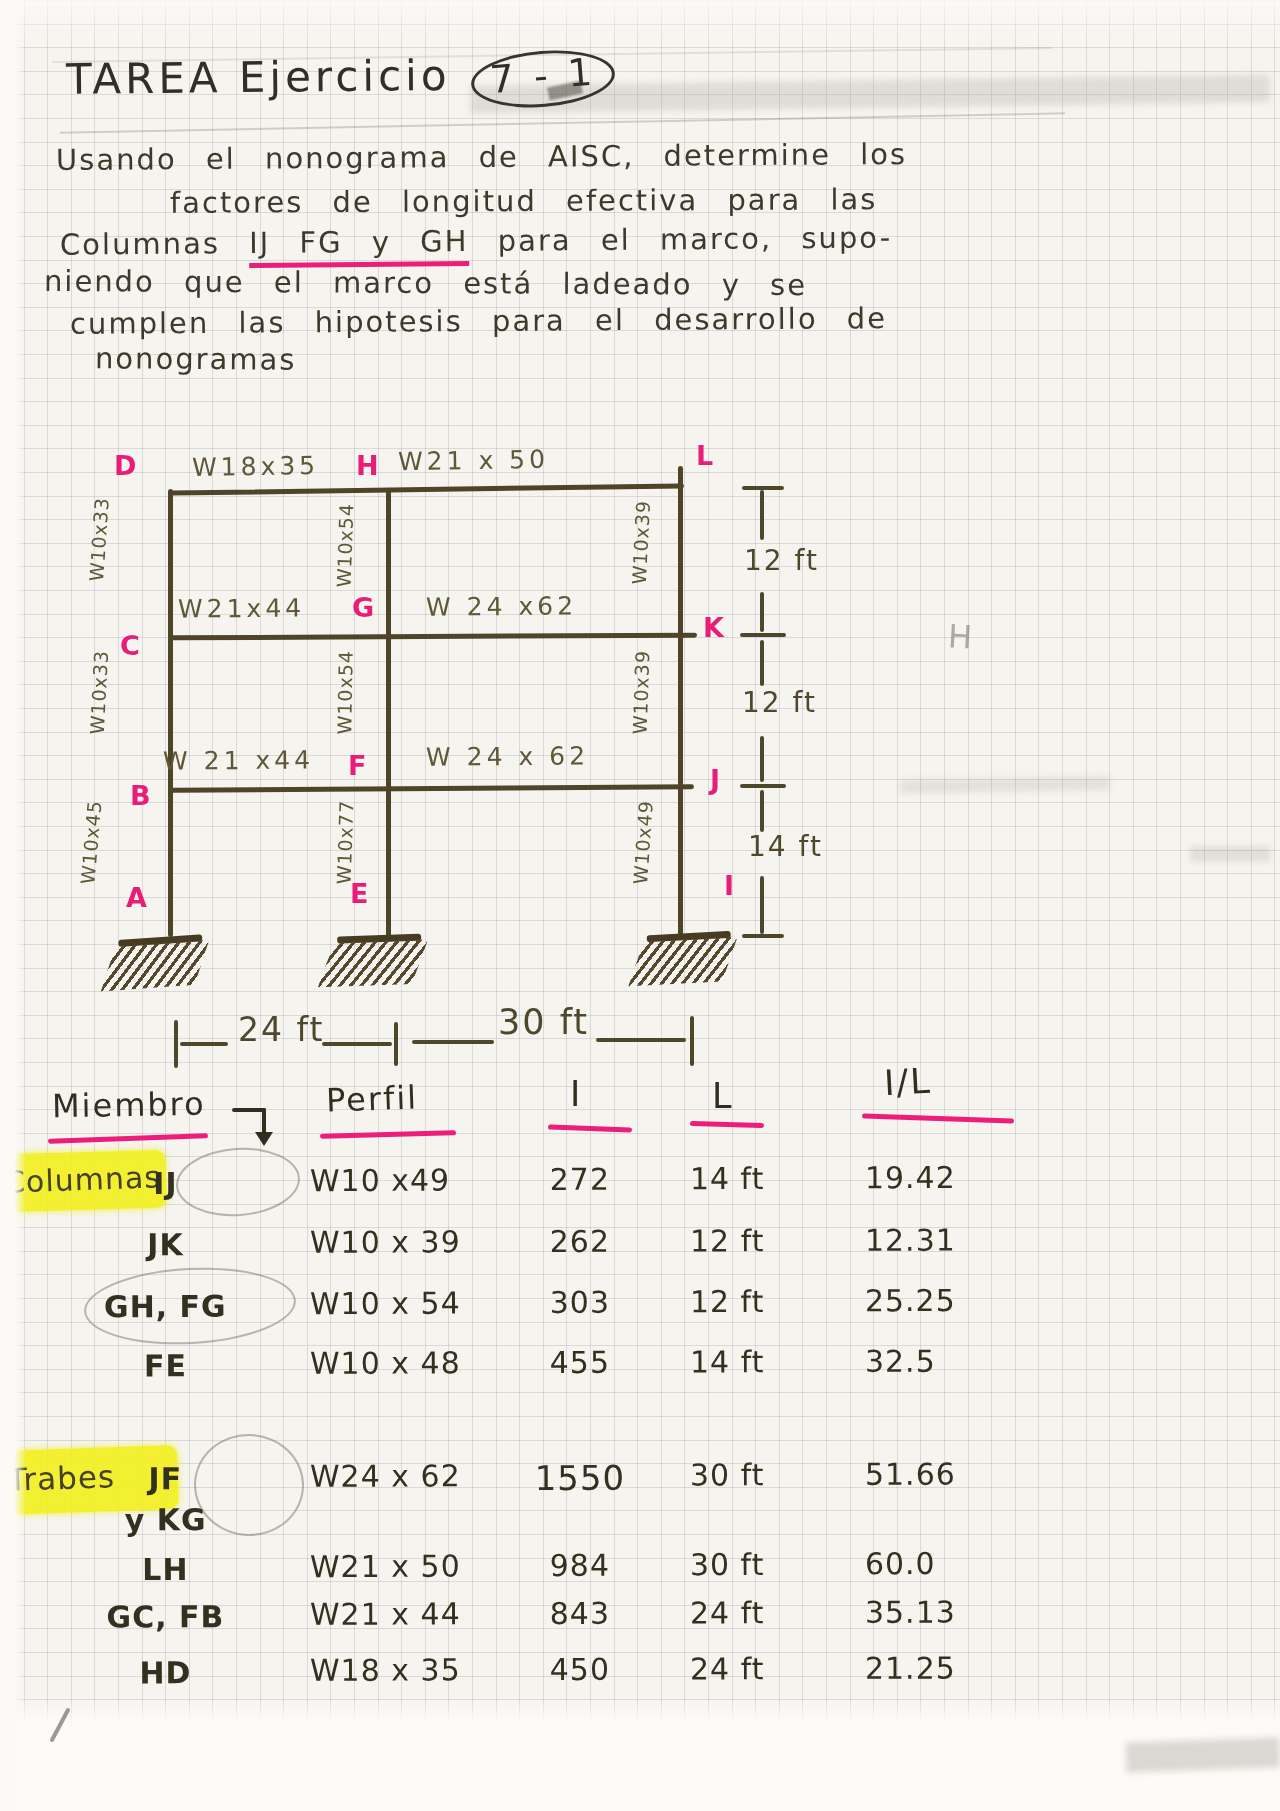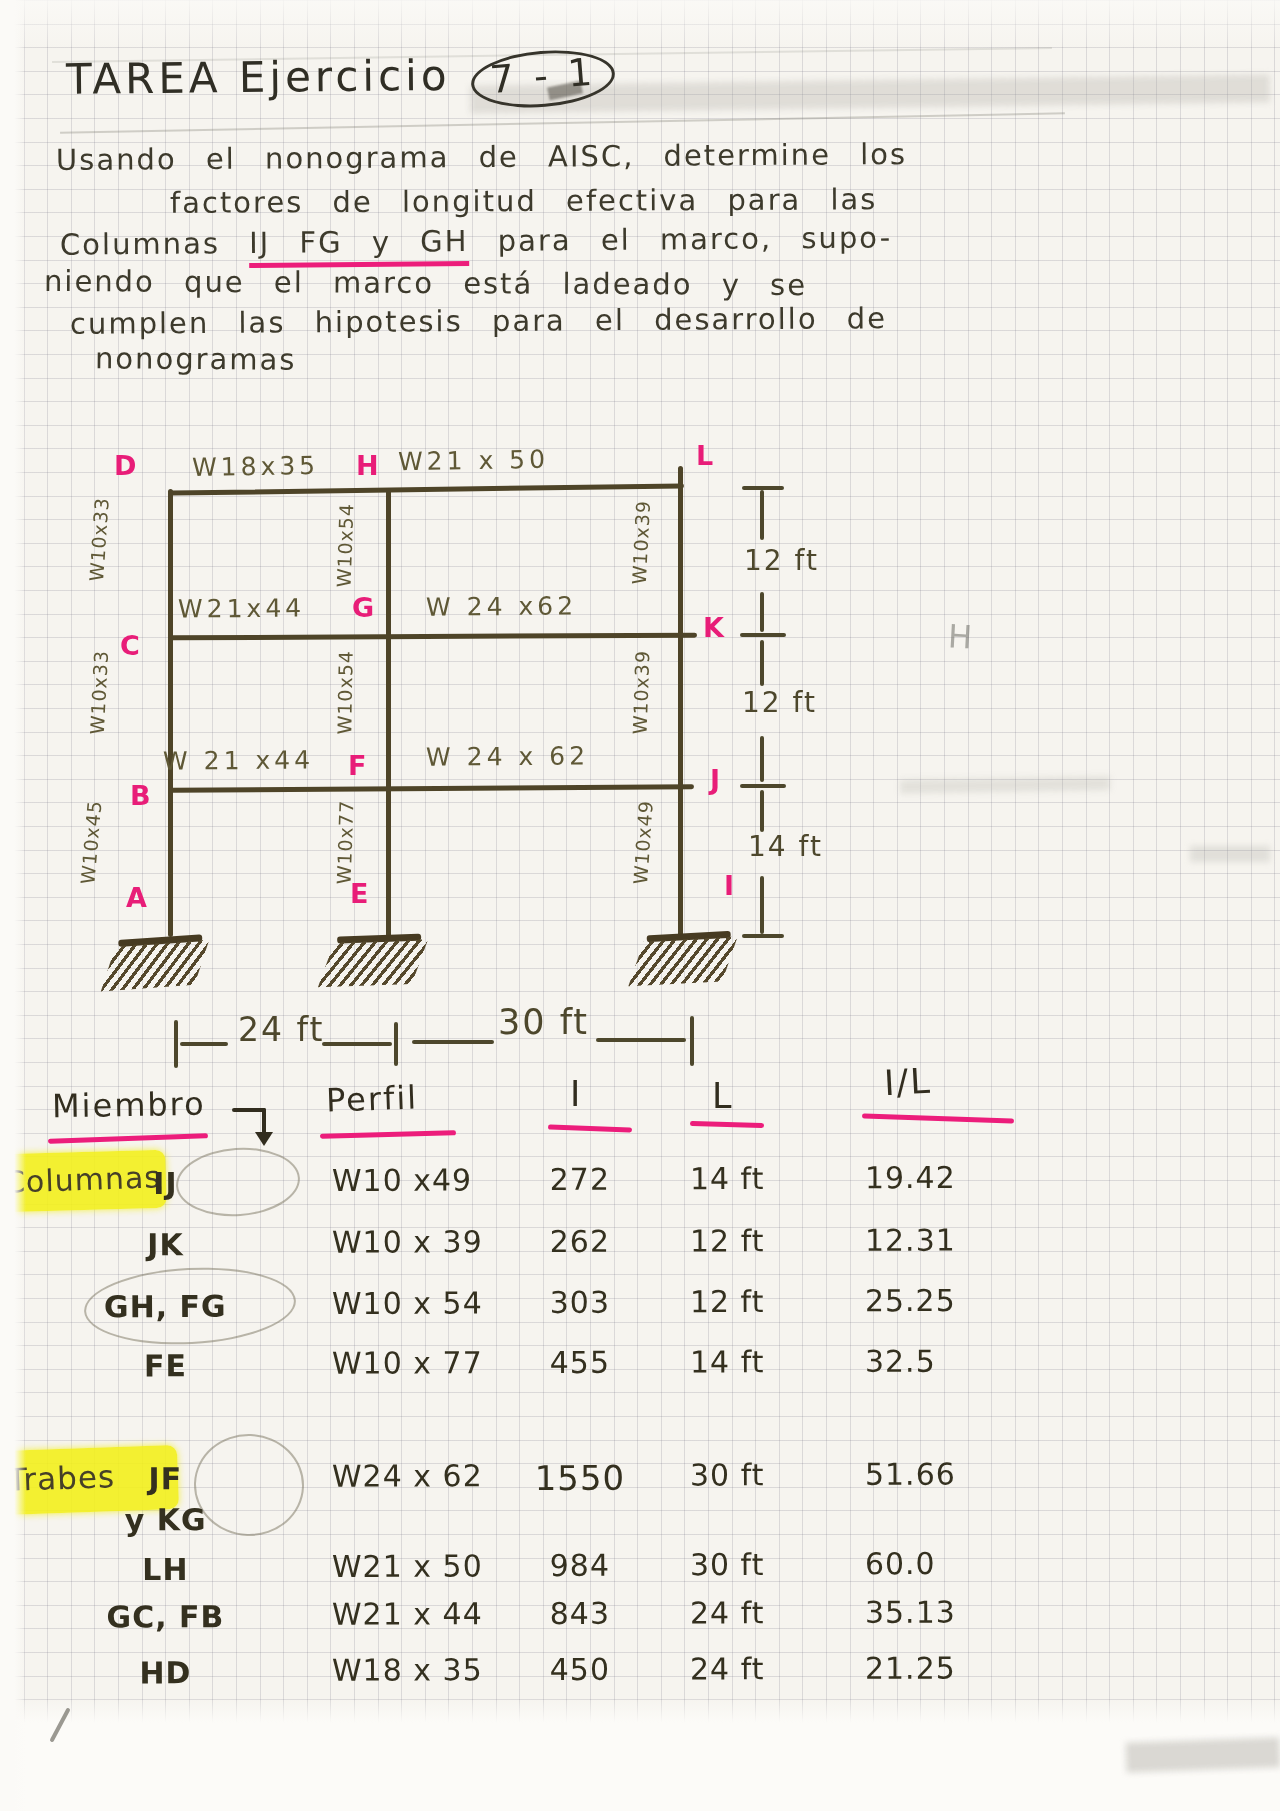--- a/index.html
+++ b/index.html
@@ -31,21 +31,21 @@
   .support .hatch{position:absolute;left:-8px;top:6px;width:94px;height:44px;
         background:repeating-linear-gradient(115deg, rgba(0,0,0,0) 0 6px, #55482c 6px 10px);
         transform:skewX(-22deg)}
   .dimt{position:absolute;font-size:28px;color:#4d472c;letter-spacing:2px;white-space:nowrap}
   .dline{position:absolute;background:#4d472c;border-radius:2px}
   
   .th{position:absolute;font-size:32px;color:#322d1f;letter-spacing:2px;white-space:nowrap}
   .punder{position:absolute;height:5px;background:#ec1d7b;border-radius:3px}
   .trow{position:absolute;left:0;width:1080px;height:100px;font-size:30px;color:#34301f;letter-spacing:1px}
   .cm{position:absolute;left:48px;width:235px;text-align:center;font-weight:bold;white-space:pre-line;line-height:1.35}
-  .cp{position:absolute;left:332px;width:180px}
+  .cp{position:absolute;left:310px;width:180px}
   .ci{position:absolute;left:520px;width:120px;text-align:center}
   .cl{position:absolute;left:690px;width:135px}
   .cr{position:absolute;left:865px;width:165px}
   .hl-y{position:absolute;background:rgba(243,239,23,.88);border-radius:10px;
         box-shadow:0 0 7px rgba(243,239,23,.8)}
   .glab{position:absolute;color:#464028;font-size:30px;letter-spacing:1px;white-space:nowrap}
   .circ{position:absolute;border:2.5px solid rgba(122,115,96,.5);border-radius:50%}
   .pencil{position:absolute;color:rgba(108,108,100,.55)}
   .smudge{position:absolute;filter:blur(3px)}
   .edge{position:absolute;pointer-events:none}
@@ -194,21 +194,21 @@
   </div>
   <div class="trow" style="top:1285px;transform:rotate(-.3deg)">
     <span class="cm">GH, FG</span>
     <span class="cp">W10 x 54</span>
     <span class="ci">303</span>
     <span class="cl">12 ft</span>
     <span class="cr">25.25</span>
   </div>
   <div class="trow" style="top:1345px;transform:rotate(-.2deg)">
     <span class="cm">FE</span>
-    <span class="cp">W10 x 77</span>
+    <span class="cp">W10 x 48</span>
     <span class="ci">455</span>
     <span class="cl">14 ft</span>
     <span class="cr">32.5</span>
   </div>
 
   <div class="trow" style="top:1458px;transform:rotate(-.2deg)">
     <span class="cm">JF
 y KG</span>
     <span class="cp">W24 x 62</span>
     <span class="ci" style="font-size:34px">1550</span>

